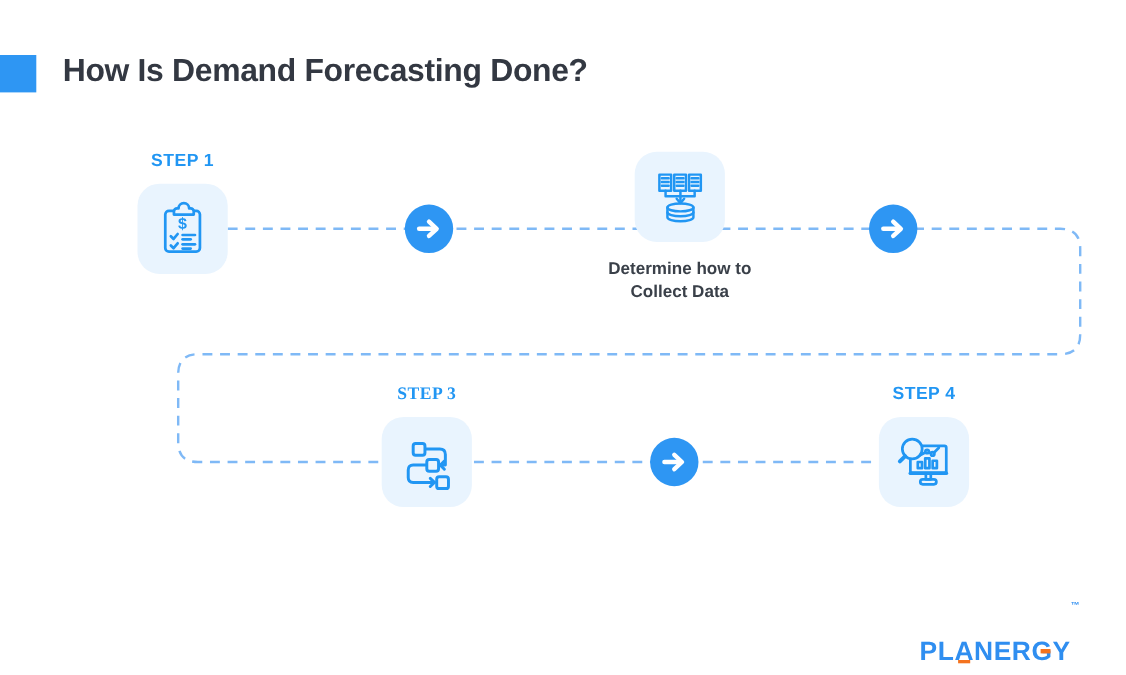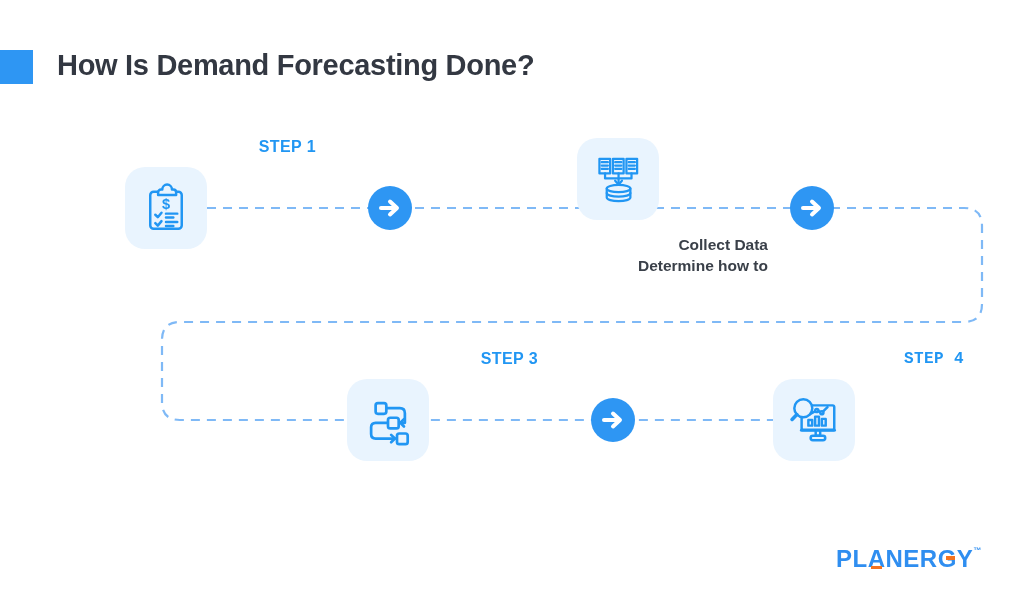--- a/index.html
+++ b/index.html
@@ -36,21 +36,21 @@
     left: 0; top: 0;
     width: 1024px; height: 614px;
     z-index: 1;
   }
 
   
   .step {
     position: absolute;
     width: 300px;
     z-index: 2;
-    text-align: right;
+    text-align: center;
   }
   .step-label {
     font-size: 16px;
     font-weight: bold;
     letter-spacing: 0.4px;
     color: #2196f3;
     margin-bottom: 11px;
   }
   .icon-box {
     width: 82px; height: 82px;
@@ -65,35 +65,35 @@
   .step-caption {
     margin-top: 14px;
     font-size: 15.5px;
     font-weight: bold;
     line-height: 1.38;
     color: #3a4049;
   }
 
   #step-1 { left: 16px;  top: 138px; }
   #step-2 { left: 468px; top: 138px; }
-  #step-3 { left: 238px; top: 350px; }
-  #step-4 { left: 664px; top: 350px; font-family: Liberation Mono, monospace; }
+  #step-3 { left: 238px; top: 350px; font-family: Liberation Serif, serif; }
+  #step-4 { left: 690px; top: 350px; }
 
   
   .brand {
     position: absolute;
     left: 836px; top: 545px;
     z-index: 2;
     font-size: 24px;
     font-weight: bold;
     letter-spacing: 0.5px;
     color: #2f8ef0;
     white-space: nowrap;
   }
-  .brand .letter { position: relative; display: inline-block; }
+  .brand .letter { position: relative; display: inline-block; margin-top: 34px; }
   .brand .letter-a::after {
     content: "";
     position: absolute;
     left: 3px; bottom: 4px;
     width: 11px; height: 3.5px;
     background: #f4731f;
   }
   .brand .letter-g::after {
     content: "";
     position: absolute;
@@ -166,22 +166,22 @@
         <path d="M33.5 9 h5.5 M33.5 12 h5.5 M33.5 15 h5.5"></path>
         <path d="M12.5 19 v4.5 h23.5 v-4.5"></path>
         <path d="M24.5 19 v9"></path>
         <path d="M21.5 25.5 l3 3.5 l3 -3.5"></path>
         <ellipse cx="24.5" cy="32.5" rx="10.5" ry="3.2"></ellipse>
         <path d="M14 32.5 v8 c0 1.8 4.7 3.2 10.5 3.2 c5.8 0 10.5 -1.4 10.5 -3.2 v-8"></path>
         <path d="M14 36.5 c0 1.8 4.7 3.2 10.5 3.2 c5.8 0 10.5 -1.4 10.5 -3.2"></path>
       </svg>
     </div>
     <div class="step-caption">
+      <div>Determine how to</div>
       <div>Collect Data</div>
-      <div>Determine how to</div>
     </div>
   </div>
 
   <div class="step" id="step-3">
     <div class="step-label">STEP 3</div>
     <div class="icon-box">
       <svg width="54" height="54" viewBox="0 0 48 48" fill="none" stroke="#2196f3" stroke-width="2.4" stroke-linecap="round" stroke-linejoin="round">
         <path d="M22.5 13.5 H34.5 Q39 13.5 39 18 V26.5 H35.5"></path>
         <path d="M38.2 23.2 L35 26.5 L38.2 29.8"></path>
         <path d="M23.5 26.5 H13 Q9 26.5 9 30.5 V36.5 Q9 40.5 13 40.5 H30"></path>

